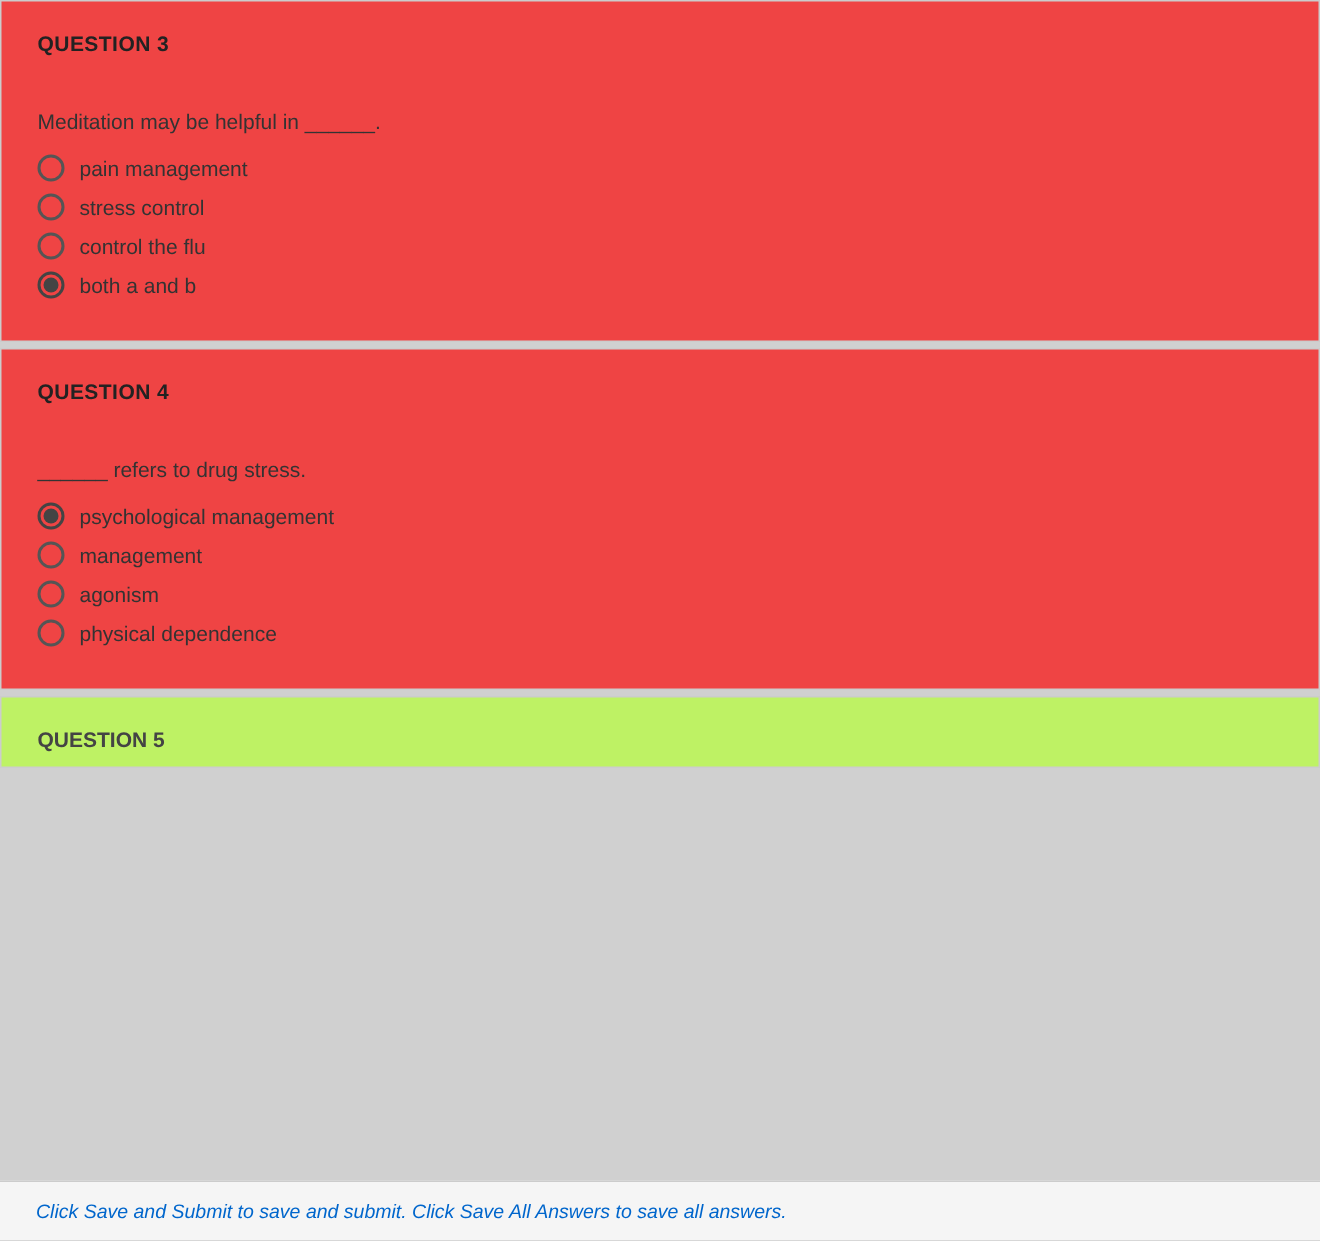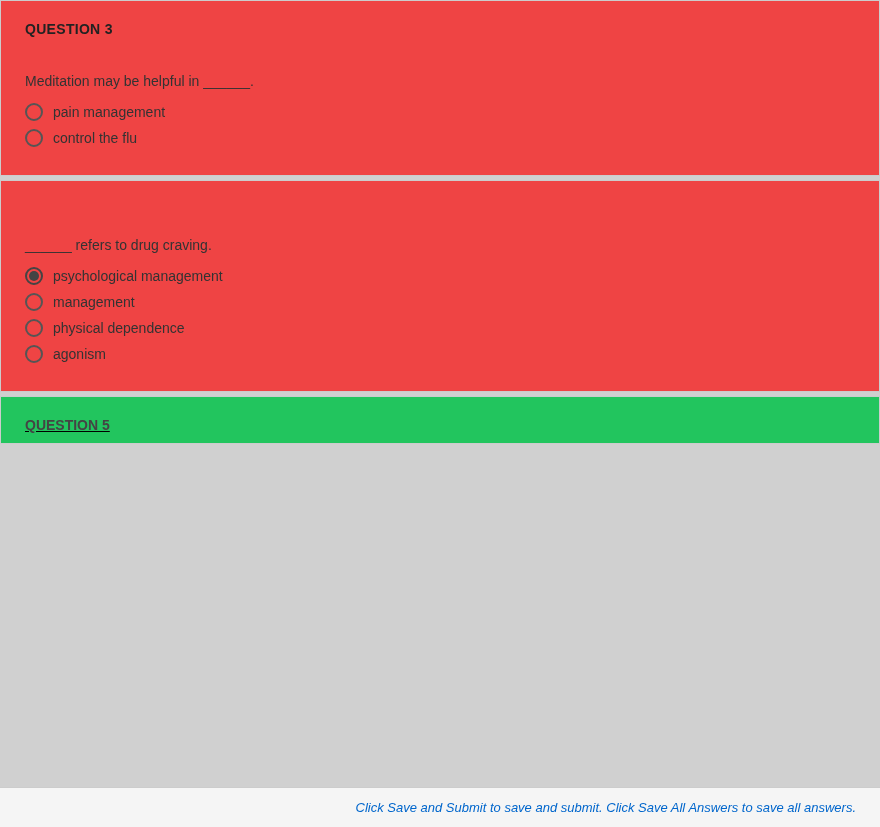--- a/index.html
+++ b/index.html
@@ -82,92 +82,102 @@
     }
 
     .radio-inner {
       width: 10px;
       height: 10px;
       border-radius: 50%;
       background-color: #444;
     }
 
     .question-5-partial {
-      background-color: #22c55e;
+      background-color: #bef264;
       border: 1px solid #ccc;
       padding: 20px 24px 10px 24px;
       margin-bottom: 4px;
-      text-decoration: underline;
     }
 
     .question-5-title {
       font-weight: bold;
       font-size: 14px;
       color: #444;
     }
 
     .footer-bar {
       background-color: #f5f5f5;
       border-top: 1px solid #ccc;
       padding: 12px 24px;
       font-size: 13px;
       color: #0066cc;
       font-style: italic;
-      text-align: right;
+      text-align: left;
       margin-top: auto;
     }
   </style>
 </head>
 <body>
 
 <div class="main-container">
 
   <div class="question-block">
     <div class="question-title">QUESTION 3</div>
     <div class="question-text">Meditation may be helpful in ______.</div>
     <ul class="options-list">
 
       <li class="option-item">
         <div class="radio-circle"></div>
         <span>pain management</span>
       </li>
 
+      <li class="option-item">
+        <div class="radio-circle"></div>
+        <span>stress control</span>
+      </li>
 
       <li class="option-item">
         <div class="radio-circle"></div>
         <span>control the flu</span>
       </li>
 
+      <li class="option-item">
+        <div class="radio-circle selected">
+          <div class="radio-inner"></div>
+        </div>
+        <span>both a and b</span>
+      </li>
     </ul>
   </div>
 
   <div class="question-block">
-    <div class="question-text">______ refers to drug craving.</div>
+    <div class="question-title">QUESTION 4</div>
+    <div class="question-text">______ refers to drug stress.</div>
     <ul class="options-list">
 
       <li class="option-item">
         <div class="radio-circle selected">
           <div class="radio-inner"></div>
         </div>
         <span>psychological management</span>
       </li>
 
       <li class="option-item">
         <div class="radio-circle"></div>
         <span>management</span>
       </li>
 
       <li class="option-item">
         <div class="radio-circle"></div>
-        <span>physical dependence</span>
+        <span>agonism</span>
       </li>
 
       <li class="option-item">
         <div class="radio-circle"></div>
-        <span>agonism</span>
+        <span>physical dependence</span>
       </li>
     </ul>
   </div>
 
   <div class="question-5-partial">
     <div class="question-5-title">QUESTION 5</div>
   </div>
 
   <div class="footer-bar">
     <span>Click Save and Submit to save and submit. Click Save All Answers to save all answers.</span>

